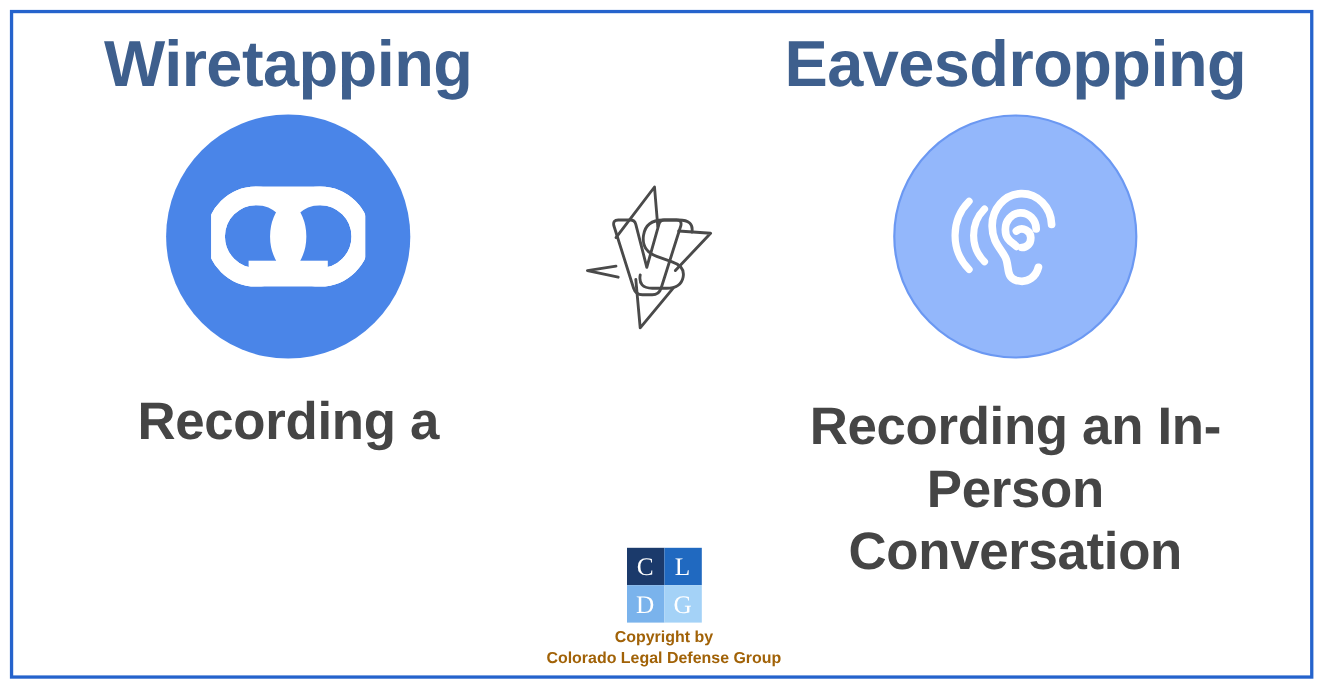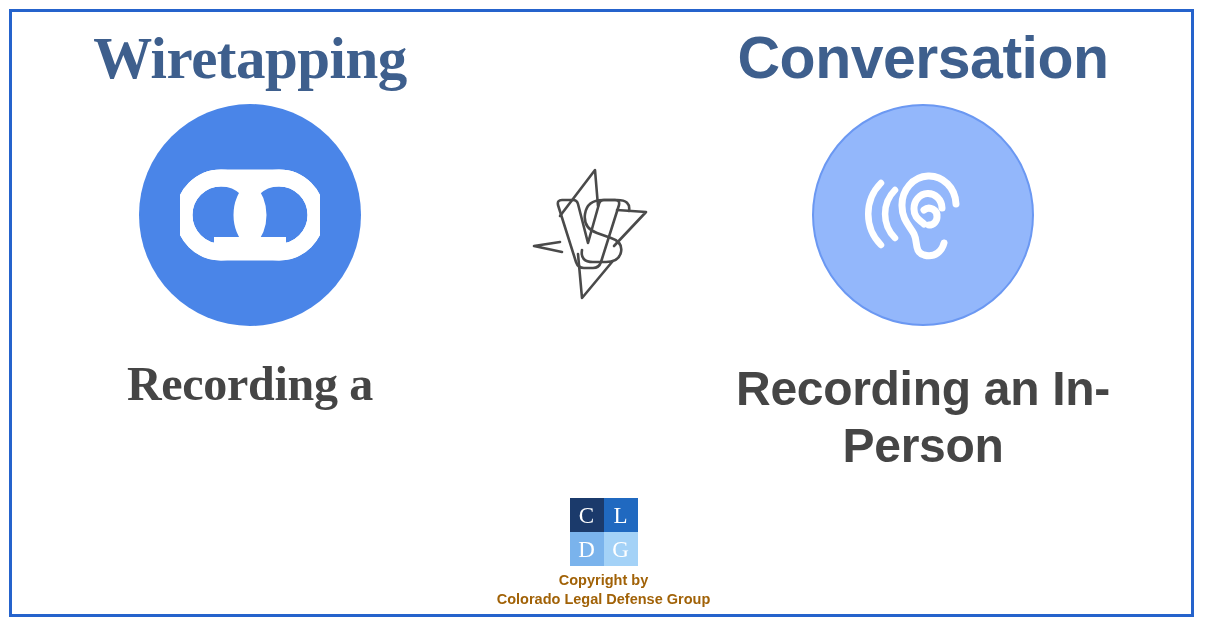--- a/index.html
+++ b/index.html
@@ -34,21 +34,21 @@
 
   
   .column {
     position: absolute;
     top: 28px;
     width: 500px;
     display: flex;
     flex-direction: column;
     align-items: center;
   }
-  #column-left  { left: 0; font-family: Liberation Serif, serif; }
+  #column-left  { left: 12px; }
   #column-right { left: 658px; width: 530px; }
 
   .col-title {
     font-size: 59px;
     font-weight: bold;
     color: #3e5f8d;
     letter-spacing: -0.5px;
     line-height: 1.05;
     margin: 0;
     white-space: nowrap;
@@ -188,21 +188,21 @@
                  q-2 14 12 19
                  l14 5
                  q12 4 10 14
                  q-2 10 -15 10 h-13
                  q-13 0 -11 -12" transform="translate(-2,0)"></path>
       </g>
     </svg>
   </div>
 
   <div class="column" id="column-right">
-    <div class="col-title">Conversation</div>
+    <div class="col-title">Eavesdropping</div>
 
     <div class="circle-wrap">
       <div class="circle" id="circle-eavesdropping">
         <svg width="130" height="130" viewBox="0 0 130 130">
           <g fill="none" stroke="#ffffff" stroke-width="7" stroke-linecap="round">
 
             <path d="M98 54
                      a27 29 0 0 0 -54 2
                      c0 14 8 20 12 28
                      c4 8 0 18 10 21
@@ -216,20 +216,21 @@
 
             <path d="M37 40 a34 34 0 0 0 0 48" stroke-width="6.5"></path>
             <path d="M23 33 a44 44 0 0 0 0 62" stroke-width="6.5"></path>
           </g>
         </svg>
       </div>
     </div>
 
     <div class="caption" id="caption-right">
       <div>Recording an In-Person</div>
+      <div>Conversation</div>
     </div>
   </div>
 
   <div id="footer">
     <div id="cldg-logo">
       <div class="logo-tile" id="logo-tile-c">C</div>
       <div class="logo-tile" id="logo-tile-l">L</div>
       <div class="logo-tile" id="logo-tile-d">D</div>
       <div class="logo-tile" id="logo-tile-g">G</div>
     </div>

